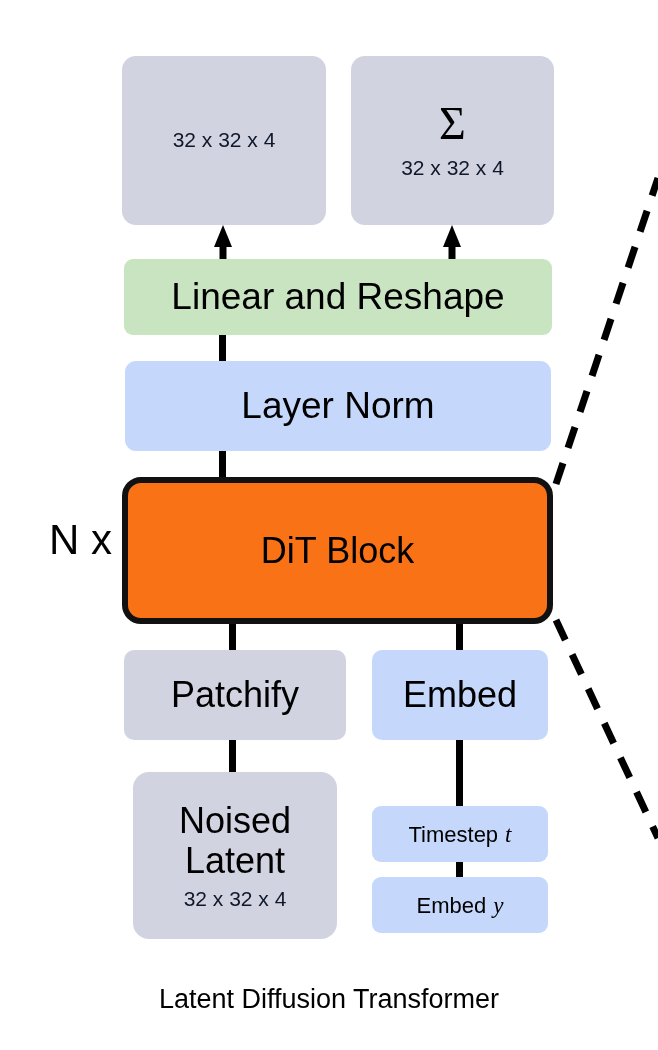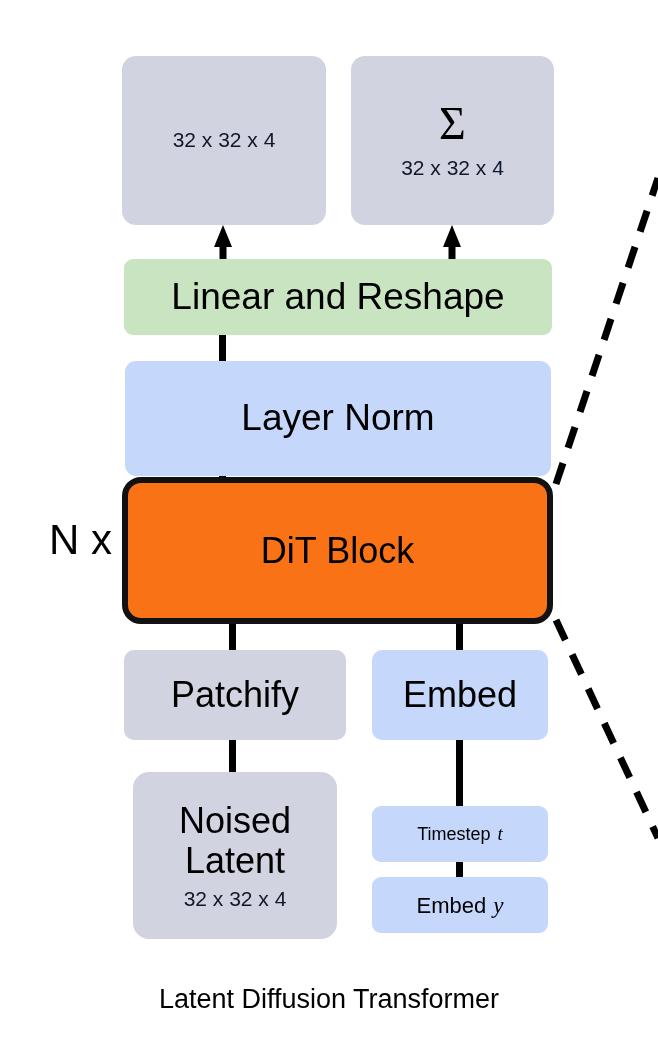--- a/index.html
+++ b/index.html
@@ -71,21 +71,21 @@
   }
   #node-sigma .shape { font-size: 21px; }
 
   #node-linear {
     left: 124px; top: 259px; width: 428px; height: 76px;
     border-radius: 9px;
   }
   #node-linear .title { font-size: 37px; }
 
   #node-layernorm {
-    left: 125px; top: 361px; width: 426px; height: 115px;
+    left: 125px; top: 361px; width: 426px; height: 90px;
     border-radius: 11px;
   }
   #node-layernorm .title { font-size: 37px; }
 
   #node-dit {
     left: 122px; top: 477px; width: 431px; height: 147px;
     border-radius: 19px;
     background: #f97316;
     border: 6px solid #111111;
   }
@@ -107,21 +107,21 @@
     left: 133px; top: 772px; width: 204px; height: 167px;
     border-radius: 16px;
   }
   #node-latent .title { font-size: 36px; line-height: 1.12; }
   #node-latent .shape { font-size: 21px; margin-top: 6px; }
 
   #node-timestep {
     left: 372px; top: 806px; width: 176px; height: 56px;
     border-radius: 9px;
   }
-  #node-timestep .title { font-size: 18px; }
+  #node-timestep .title { font-size: 22px; }
 
   #node-label {
     left: 372px; top: 877px; width: 176px; height: 56px;
     border-radius: 9px;
   }
   #node-label .title { font-size: 22px; }
 
   .var {
     font-family: "Liberation Serif", serif;
     font-style: italic;

